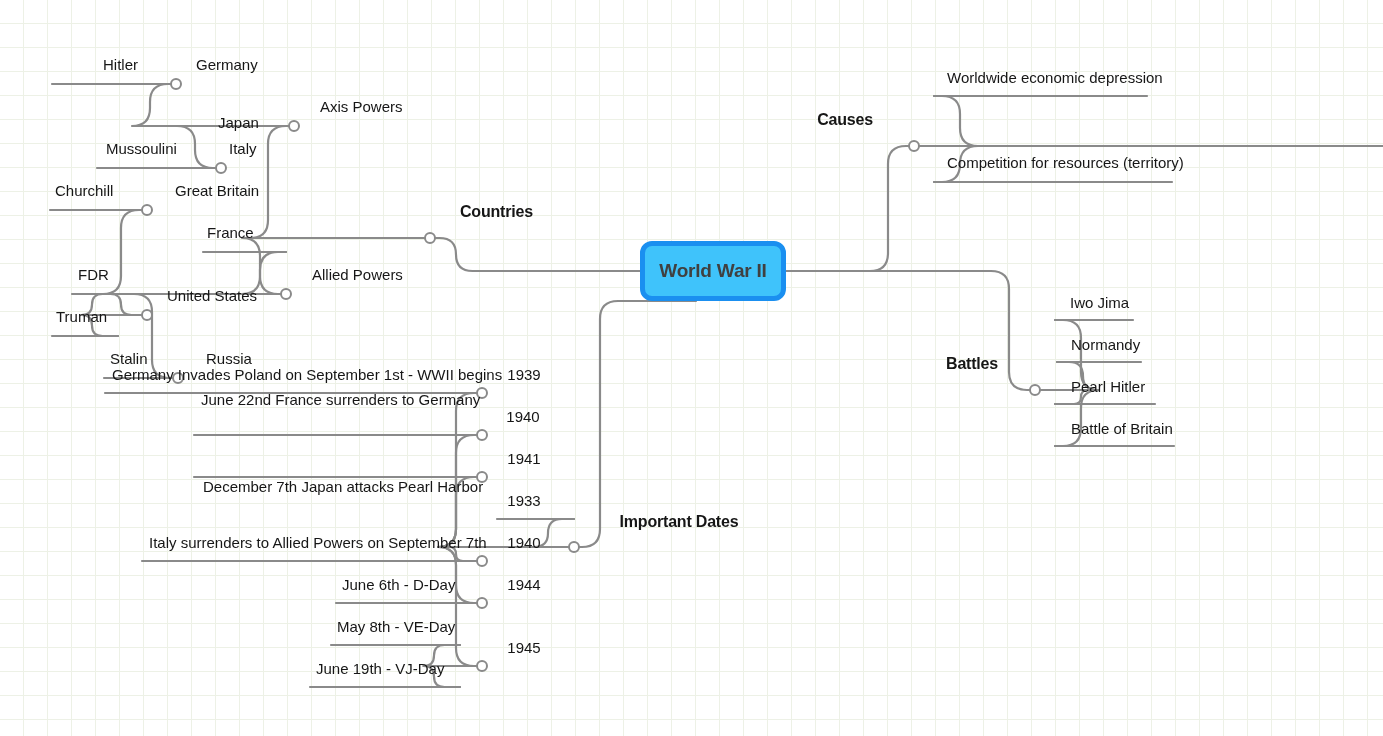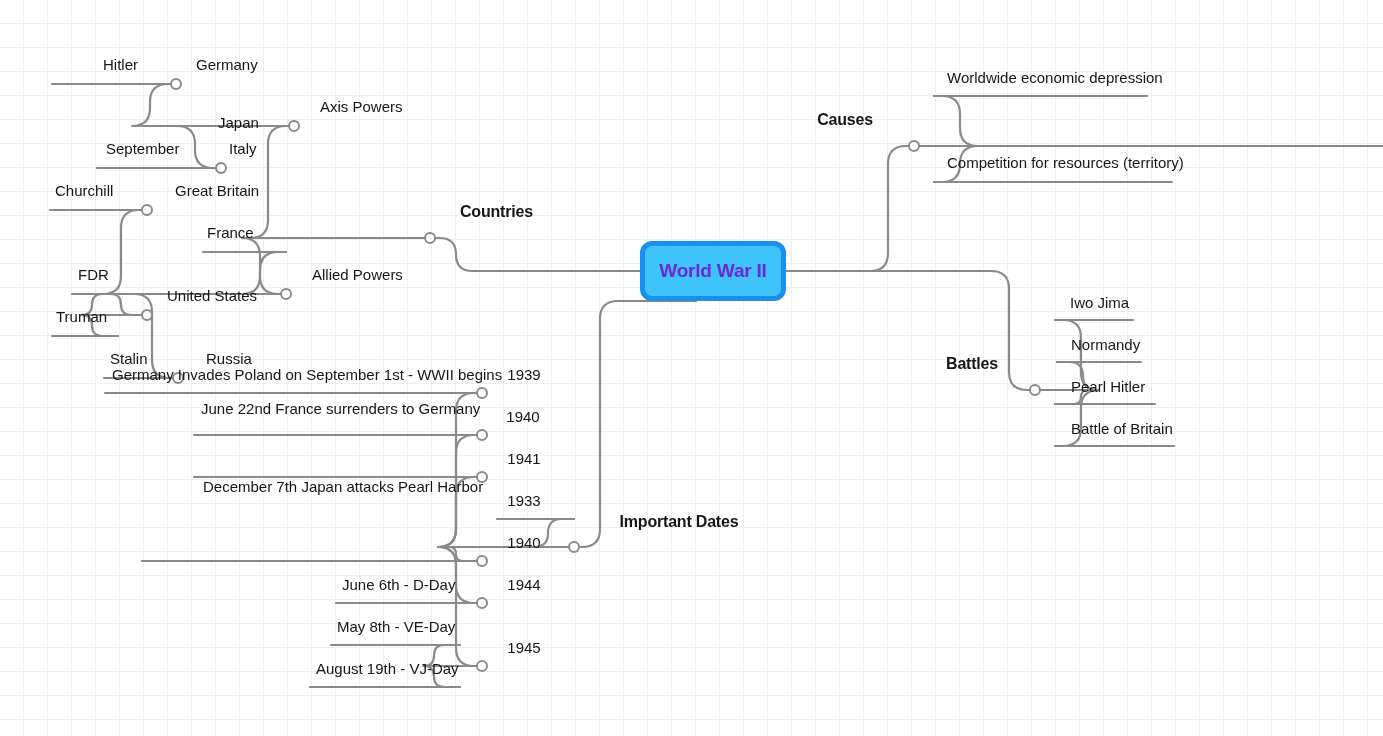--- a/index.html
+++ b/index.html
@@ -153,33 +153,33 @@
       <path d="M482 603 L482 603"></path>
       <path d="M336 603 L482 603"></path>
       <path d="M574 547 L438 547 Q456 547 456 565 L456 648 Q456 666 474 666 L482 666"></path>
       <path d="M482 666 L423.5 666 Q434 666 434 655.5 L434 655.5 Q434 645 444.5 645 L460 645"></path>
       <path d="M331 645 L460 645"></path>
       <path d="M482 666 L423.5 666 Q434 666 434 676.5 L434 676.5 Q434 687 444.5 687 L460 687"></path>
       <path d="M310 687 L460 687"></path>
     </svg>
   <div id="node-layer">
     <div id="root-node" style="left: 640px; top: 241px; width: 146px; height: 60px; background: rgb(63, 195, 251); border: 5px solid rgb(26, 143, 240);">
-      <span id="root-label" style="color: #6d28d9;">World War II</span>
+      <span id="root-label" style="color: #404040;">World War II</span>
     </div>
   <div class="dot" style="left: 430px; top: 238px;"></div>
       <div class="label lvl1 anchor-start" style="left: 460px; top: 220px;">Countries</div>
       <div class="dot" style="left: 294px; top: 126px;"></div>
       <div class="label lvl2 anchor-start" style="left: 320px; top: 114px;">Axis Powers</div>
       <div class="dot" style="left: 176px; top: 84px;"></div>
       <div class="label lvl2 anchor-start" style="left: 196px; top: 72px;">Germany</div>
       <div class="label lvl2 anchor-start" style="left: 103px; top: 72px;">Hitler</div>
       <div class="label lvl2 anchor-start" style="left: 218px; top: 130px;">Japan</div>
       <div class="dot" style="left: 221px; top: 168px;"></div>
       <div class="label lvl2 anchor-start" style="left: 229px; top: 156px;">Italy</div>
-      <div class="label lvl2 anchor-start" style="left: 106px; top: 156px;">September</div>
+      <div class="label lvl2 anchor-start" style="left: 106px; top: 156px;">Mussoulini</div>
       <div class="dot" style="left: 286px; top: 294px;"></div>
       <div class="label lvl2 anchor-start" style="left: 312px; top: 282px;">Allied Powers</div>
       <div class="dot" style="left: 147px; top: 210px;"></div>
       <div class="label lvl2 anchor-start" style="left: 175px; top: 198px;">Great Britain</div>
       <div class="label lvl2 anchor-start" style="left: 55px; top: 198px;">Churchill</div>
       <div class="label lvl2 anchor-start" style="left: 207px; top: 240px;">France</div>
       <div class="dot" style="left: 147px; top: 315px;"></div>
       <div class="label lvl2 anchor-start" style="left: 167px; top: 303px;">United States</div>
       <div class="label lvl2 anchor-start" style="left: 78px; top: 282px;">FDR</div>
       <div class="label lvl2 anchor-start" style="left: 56px; top: 324px;">Truman</div>
@@ -196,28 +196,29 @@
       <div class="label lvl2 anchor-start" style="left: 1071px; top: 352px;">Normandy</div>
       <div class="label lvl2 anchor-start" style="left: 1071px; top: 394px;">Pearl Hitler</div>
       <div class="label lvl2 anchor-start" style="left: 1071px; top: 436px;">Battle of Britain</div>
       <div class="dot" style="left: 574px; top: 547px;"></div>
       <div class="label lvl1 anchor-mid" style="left: 679px; top: 530px;">Important Dates</div>
       <div class="dot" style="left: 482px; top: 393px;"></div>
       <div class="label lvl2 anchor-mid" style="left: 524px; top: 382px;">1939</div>
       <div class="label lvl2 anchor-start" style="left: 112px; top: 382px;">Germany Invades Poland on September 1st - WWII begins</div>
       <div class="dot" style="left: 482px; top: 435px;"></div>
       <div class="label lvl2 anchor-mid" style="left: 523px; top: 424px;">1940</div>
-      <div class="label lvl2 anchor-start" style="left: 201px; top: 416px; text-align: right;">June 22nd France surrenders to Germany</div>
+      <div class="label lvl2 anchor-start" style="left: 201px; top: 407px; text-align: right;">June 22nd France surrenders to Germany</div>
       <div class="dot" style="left: 482px; top: 477px;"></div>
       <div class="label lvl2 anchor-mid" style="left: 524px; top: 466px;">1941</div>
       <div class="label lvl2 anchor-start" style="left: 203px; top: 466px; margin-top: 28px;">December 7th Japan attacks Pearl Harbor</div>
       <div class="label lvl2 anchor-mid" style="left: 524px; top: 508px;">1933</div>
       <div class="dot" style="left: 482px; top: 561px;"></div>
       <div class="label lvl2 anchor-mid" style="left: 524px; top: 550px;">1940</div>
+      <div class="label lvl2 anchor-start" style="left: 149px; top: 550px;">Italy surrenders to Allied Powers on September 7th</div>
       <div class="dot" style="left: 482px; top: 603px;"></div>
       <div class="label lvl2 anchor-mid" style="left: 524px; top: 592px;">1944</div>
       <div class="label lvl2 anchor-start" style="left: 342px; top: 592px;">June 6th - D-Day</div>
       <div class="dot" style="left: 482px; top: 666px;"></div>
       <div class="label lvl2 anchor-mid" style="left: 524px; top: 655px;">1945</div>
       <div class="label lvl2 anchor-start" style="left: 337px; top: 634px;">May 8th - VE-Day</div>
-      <div class="label lvl2 anchor-start" style="left: 316px; top: 676px;">August 19th - VJ-Day</div>
+      <div class="label lvl2 anchor-start" style="left: 316px; top: 676px;">June 19th - VJ-Day</div>
     </div>
 </div>
 
 </body></html>

